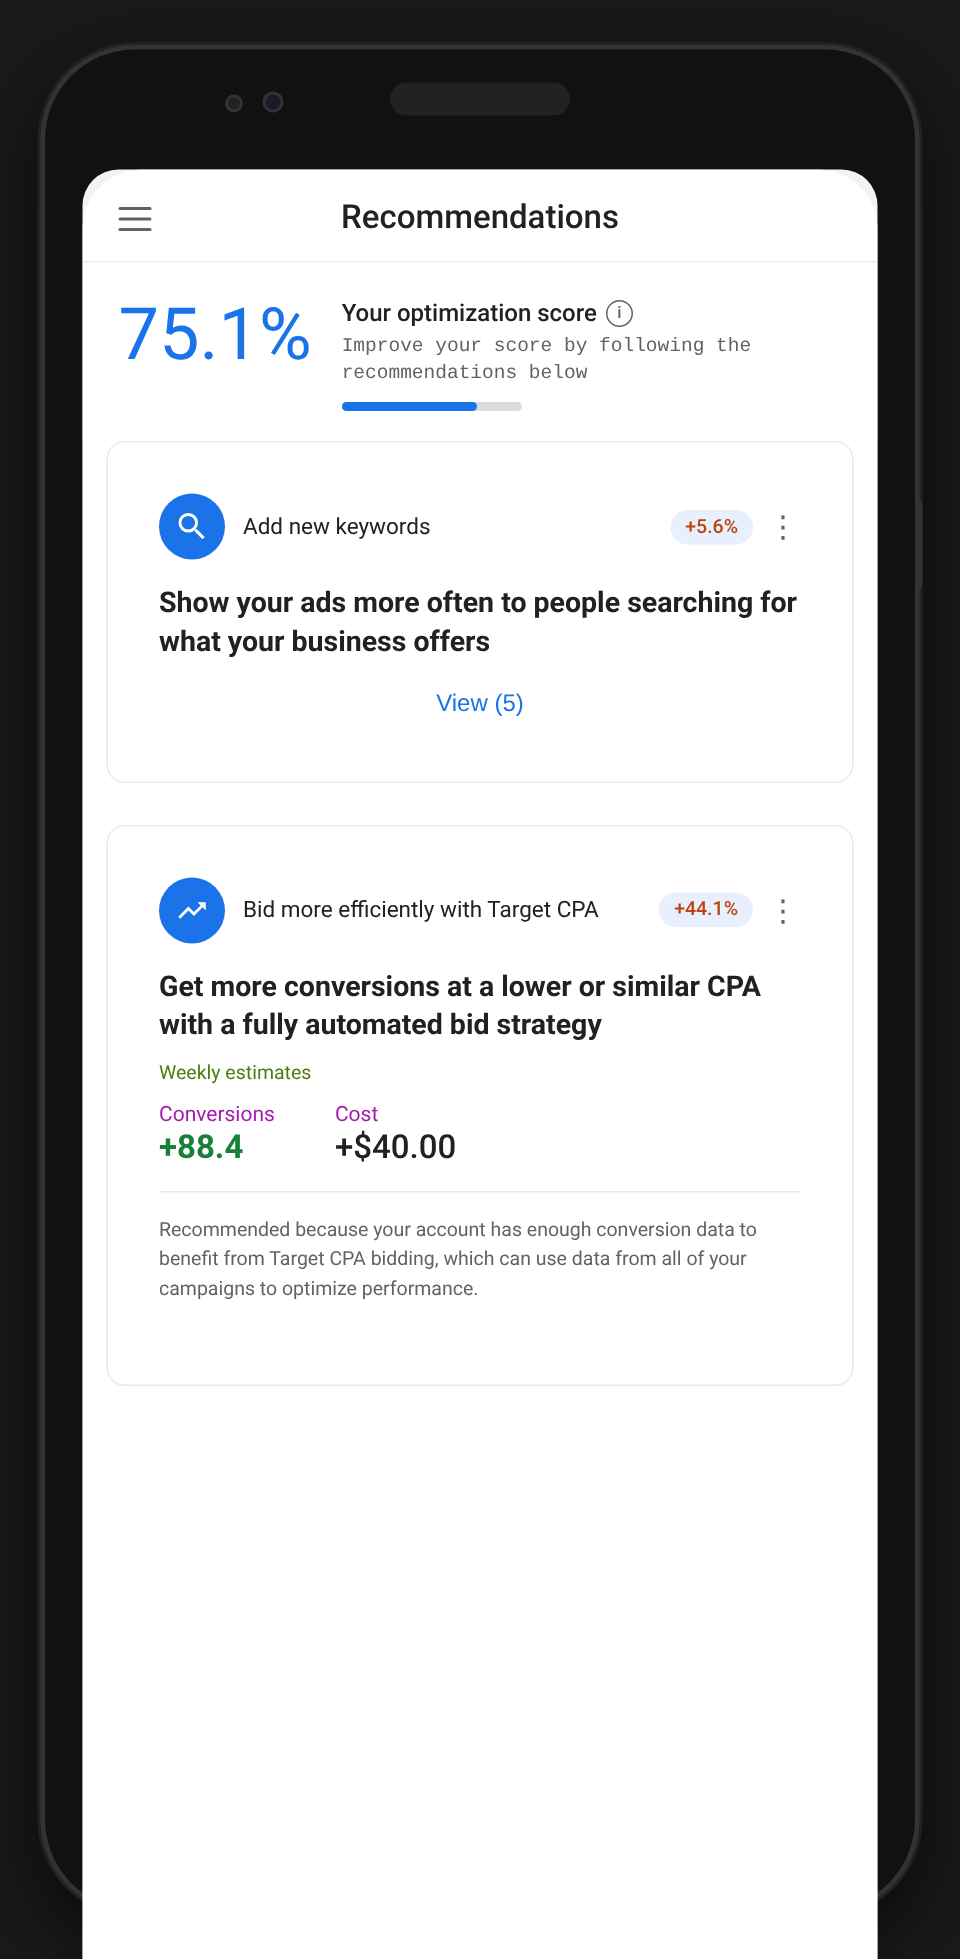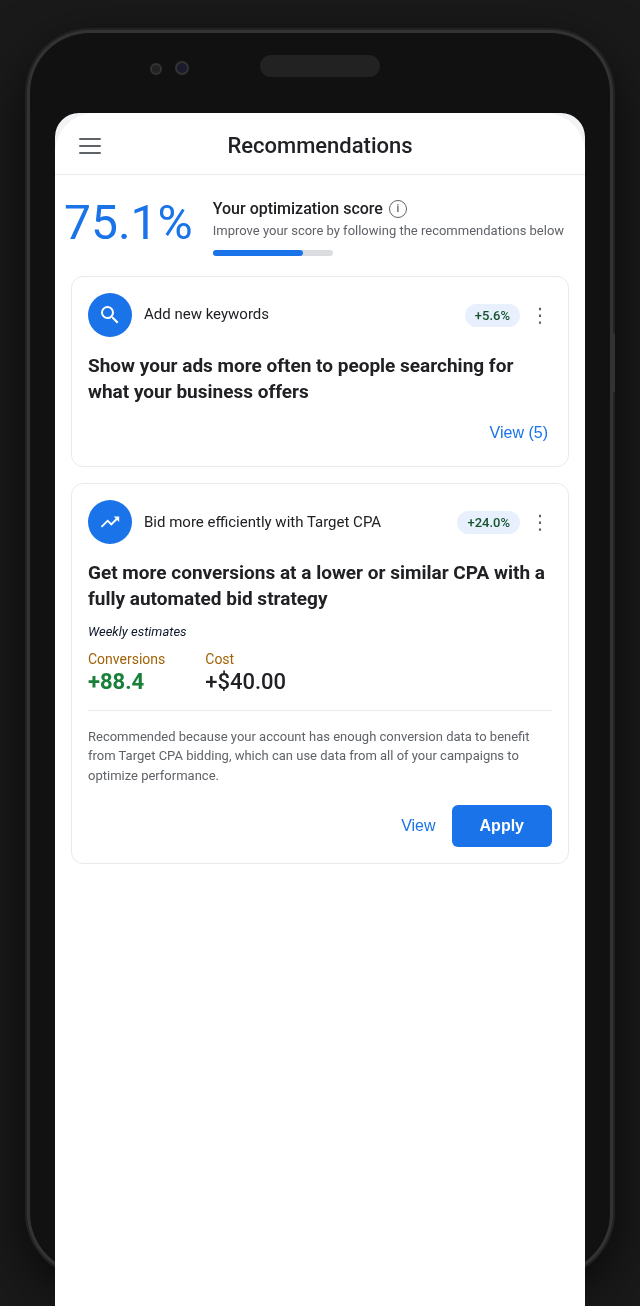--- a/index.html
+++ b/index.html
@@ -117,21 +117,21 @@
       font-size: 22px;
       font-weight: 500;
       color: #202124;
       flex: 1;
       text-align: center;
       margin-right: 42px;
     }
 
     
     .score-section {
-      padding: 24px 9px 20px;
+      padding: 24px 24px 20px;
       background: white;
     }
 
     .score-row {
       display: flex;
       align-items: flex-start;
       gap: 20px;
     }
 
     .score-number {
@@ -166,20 +166,21 @@
       justify-content: center;
       font-size: 11px;
       color: #5f6368;
       font-weight: 500;
     }
 
     .score-description {
       font-size: 13px;
       color: #5f6368;
       line-height: 1.4;
+      font-family: Liberation Mono, monospace;
     }
 
     .progress-bar-container {
       margin-top: 10px;
       height: 6px;
       background: #dadce0;
       border-radius: 3px;
       width: 120px;
     }
 
@@ -191,22 +192,22 @@
 
     
     .cards-container {
       padding: 0 16px 16px;
     }
 
     .card {
       background: white;
       border: 1px solid #e8eaed;
       border-radius: 12px;
-      padding: 16px;
-      margin-bottom: 16px;
+      padding: 34px;
+      margin-bottom: 28px;
     }
 
     .card-header {
       display: flex;
       align-items: center;
       justify-content: space-between;
       margin-bottom: 16px;
     }
 
     .card-header-left {
@@ -247,21 +248,21 @@
     }
 
     .card-header-right {
       display: flex;
       align-items: center;
       gap: 8px;
     }
 
     .score-badge {
       background: #e8f0fe;
-      color: #14532d;
+      color: #c2410c;
       font-size: 13px;
       font-weight: 500;
       padding: 4px 10px;
       border-radius: 12px;
     }
 
     .more-icon {
       color: #5f6368;
       font-size: 20px;
       cursor: pointer;
@@ -282,21 +283,21 @@
     .card-description {
       font-size: 13px;
       color: #5f6368;
       line-height: 1.5;
       margin-bottom: 20px;
     }
 
     .card-actions {
       display: flex;
       align-items: center;
-      justify-content: flex-end;
+      justify-content: center;
       gap: 12px;
     }
 
     .btn-text {
       font-size: 16px;
       font-weight: 500;
       color: #1a73e8;
       background: none;
       border: none;
       cursor: pointer;
@@ -310,40 +311,39 @@
       border-radius: 6px;
       font-size: 16px;
       font-weight: 600;
       padding: 12px 28px;
       cursor: pointer;
     }
 
     
     .weekly-label {
       font-size: 13px;
-      color: #0f172a;
+      color: #4d7c0f;
       margin-bottom: 12px;
-      font-style: italic;
     }
 
     .estimates-row {
       display: flex;
       gap: 40px;
       margin-bottom: 16px;
     }
 
     .estimate-col {
       display: flex;
       flex-direction: column;
       gap: 2px;
     }
 
     .estimate-heading {
       font-size: 14px;
-      color: #a16207;
+      color: #a21caf;
       font-weight: 400;
     }
 
     .estimate-value-green {
       font-size: 22px;
       font-weight: 700;
       color: #188038;
     }
 
     .estimate-value-dark {
@@ -453,42 +453,38 @@
           <div class="card-header">
             <div class="card-header-left">
               <div class="card-icon-circle card-icon-trend">
                 <svg viewBox="0 0 24 24">
                   <path d="M16 6l2.29 2.29-4.88 4.88-4-4L2 16.59 3.41 18l6-6 4 4 6.3-6.29L22 12V6z"></path>
                 </svg>
               </div>
               <span class="card-header-label">Bid more efficiently with Target CPA</span>
             </div>
             <div class="card-header-right">
-              <span class="score-badge">+24.0%</span>
+              <span class="score-badge">+44.1%</span>
               <div class="more-icon">⋮</div>
             </div>
           </div>
           <div class="card-title">Get more conversions at a lower or similar CPA with a fully automated bid strategy</div>
           <div class="weekly-label">Weekly estimates</div>
           <div class="estimates-row">
             <div class="estimate-col">
               <span class="estimate-heading">Conversions</span>
               <span class="estimate-value-green">+88.4</span>
             </div>
             <div class="estimate-col">
               <span class="estimate-heading">Cost</span>
               <span class="estimate-value-dark">+$40.00</span>
             </div>
           </div>
           <div class="divider"></div>
           <div class="card-description">Recommended because your account has enough conversion data to benefit from Target CPA bidding, which can use data from all of your campaigns to optimize performance.</div>
-          <div class="card-actions">
-            <button class="btn-text">View</button>
-            <button class="btn-primary">Apply</button>
-          </div>
         </div>
 
       </div>
     </div>
   </div>
 
   <div class="side-button-right"></div>
 
   <div class="phone-bottom">
     <div class="phone-home-indicator"></div>

